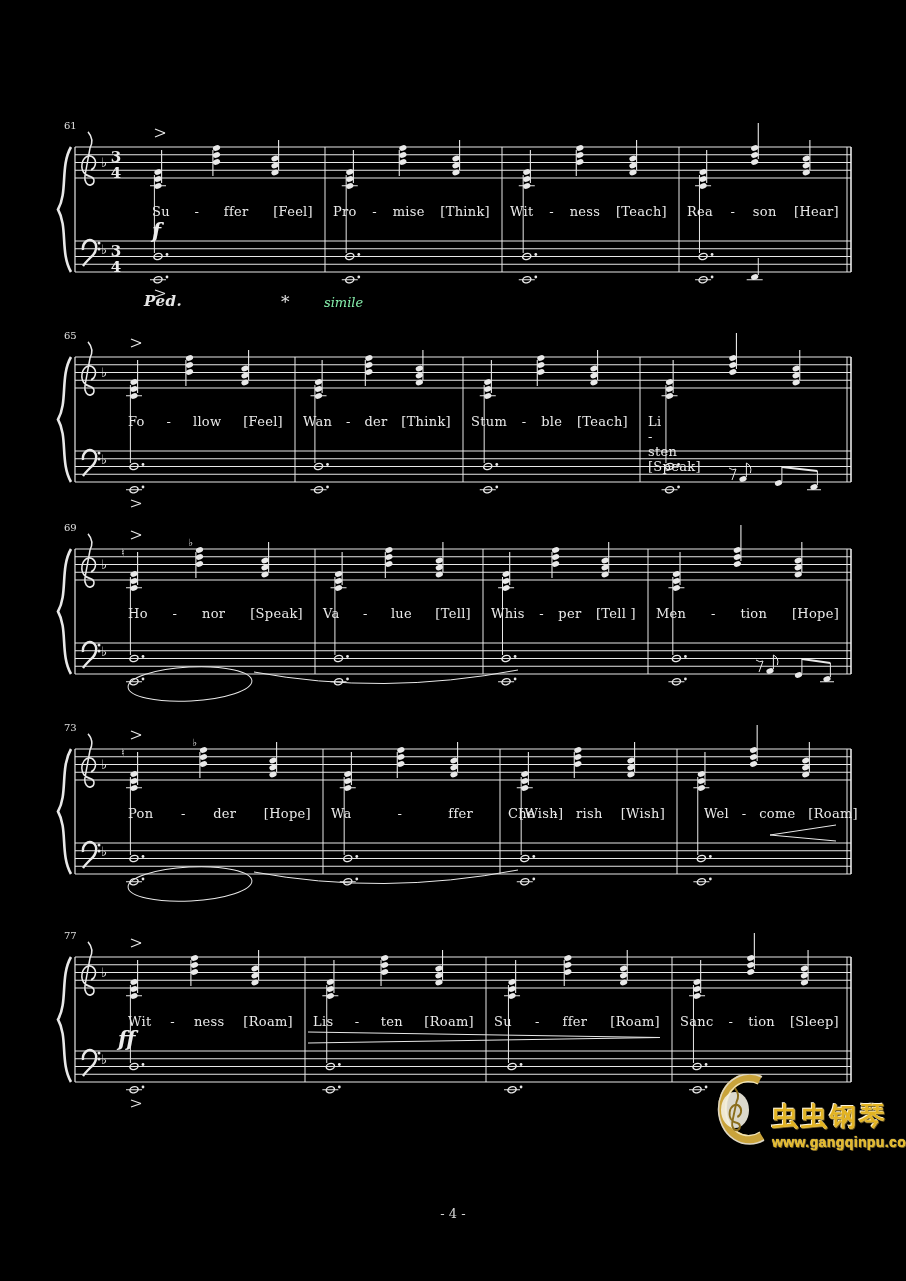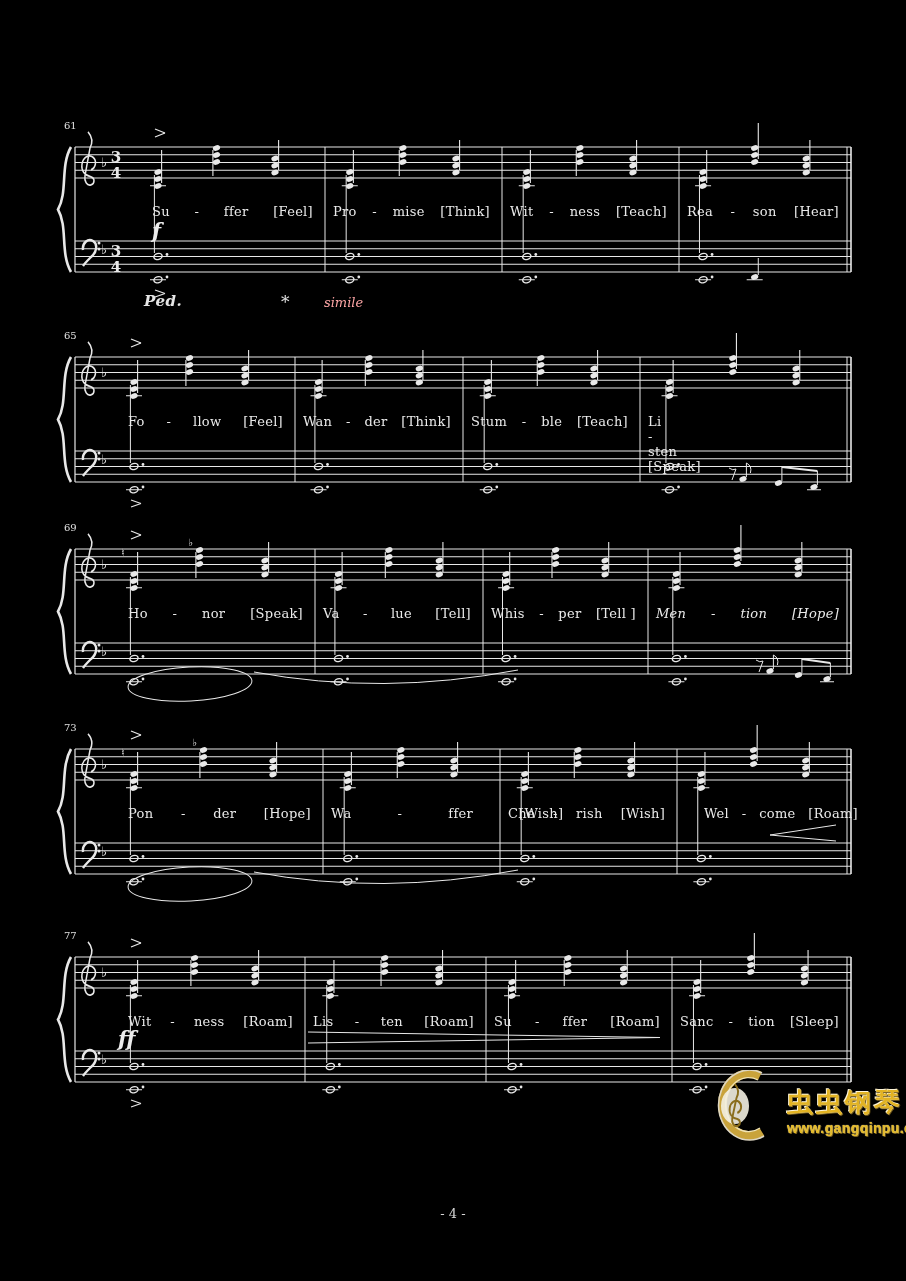--- a/index.html
+++ b/index.html
@@ -9,24 +9,24 @@
   .system{position:absolute;left:52px;width:830px;height:200px;}
   .system svg{position:absolute;left:0;top:0;}
   .mnum{position:absolute;left:12px;top:0;font-size:10px;color:#e0e0e0;}
   .lyr{position:absolute;top:84px;height:17px;display:flex;
        justify-content:space-between;align-items:flex-start;
        font-size:13px;letter-spacing:.3px;white-space:pre;color:#eaeaea;}
   .dyn{position:absolute;font-style:italic;font-weight:700;font-size:21px;color:#ececec;}
   .ped{position:absolute;left:92px;top:172px;font-style:italic;font-weight:700;
        font-size:15px;letter-spacing:.5px;color:#e6e6e6;}
   .pedstar{position:absolute;left:229px;top:172px;font-size:17px;color:#e6e6e6;}
-  .simile{position:absolute;left:272px;top:175px;font-style:italic;font-size:13px;color:#fca5a5;}
+  .simile{position:absolute;left:272px;top:175px;font-style:italic;font-size:13px;color:#86efac;}
   .pagenum{position:absolute;left:0;top:1206px;width:906px;text-align:center;
        font-size:13px;color:#d6d6d6;}
-  .watermark{position:absolute;left:704px;top:1066px;width:200px;height:84px;display:flex;align-items:center;gap:15px;}
+  .watermark{position:absolute;left:704px;top:1066px;width:200px;height:84px;display:flex;align-items:flex-end;}
   .wm-logo{flex:0 0 auto;}
   .wm-text{margin-left:2px;margin-top:6px;}
   .wm-name{font-family:"DejaVu Sans",sans-serif;font-weight:700;font-size:26px;
        line-height:30px;letter-spacing:3px;color:#e2b322;
        text-shadow:0 0 1px #fff6dc,1px 1px 0 #6e5410,-1px -1px 0 #fdf4d7;}
   .wm-url{font-family:"Liberation Sans",sans-serif;font-weight:700;font-size:14px;
        margin-top:3px;letter-spacing:.4px;color:#e5ba25;
        text-shadow:0 0 1px #fff3cf,1px 1px 0 #6e5410;}
 </style>
 </head>
@@ -423,21 +423,21 @@
         <line x1="768" y1="159.75" x2="782" y2="159.75" stroke="#e8e8e8" stroke-width="1"></line>
         <line x1="749.9" y1="137" x2="778.4" y2="141" stroke="#e8e8e8" stroke-width="1.8"></line>
         <path d="M721.4,133 q6,3 4,10" fill="none" stroke="#e8e8e8" stroke-width="1"></path>
         <ellipse cx="138" cy="162" rx="62" ry="17" fill="none" stroke="#e8e8e8" stroke-width="1" transform="rotate(-3 138 162)"></ellipse>
         <path d="M202,150 Q330,174 466,148" fill="none" stroke="#e8e8e8" stroke-width="1"></path>
       </svg>
     <div class="lyrics">
         <div class="lyr" style="left: 76px; width: 175px;"><span>Ho</span><span>-</span><span>nor</span><span>[Speak]</span></div>
         <div class="lyr" style="left: 271px; width: 148px;"><span>Va</span><span>-</span><span>lue</span><span>[Tell]</span></div>
         <div class="lyr" style="left: 439px; width: 145px;"><span>Whis</span><span>-</span><span>per</span><span>[Tell ]</span></div>
-        <div class="lyr" style="left: 604px; width: 183px; font-style: italic;"><span>Men</span><span>-</span><span>tion</span><span>[Hope]</span></div>
+        <div class="lyr" style="left: 604px; width: 183px;"><span>Men</span><span>-</span><span>tion</span><span>[Hope]</span></div>
       </div>
   </section>
 
   <section class="system" style="top:722px">
     <span class="mnum">73</span>
     <svg width="830" height="200" viewBox="0 0 830 200">
         <line x1="23" y1="27" x2="799" y2="27" stroke="#e8e8e8" stroke-width="1"></line>
         <line x1="23" y1="121" x2="799" y2="121" stroke="#e8e8e8" stroke-width="1"></line>
         <line x1="23" y1="34.75" x2="799" y2="34.75" stroke="#e8e8e8" stroke-width="1"></line>
         <line x1="23" y1="128.75" x2="799" y2="128.75" stroke="#e8e8e8" stroke-width="1"></line>

